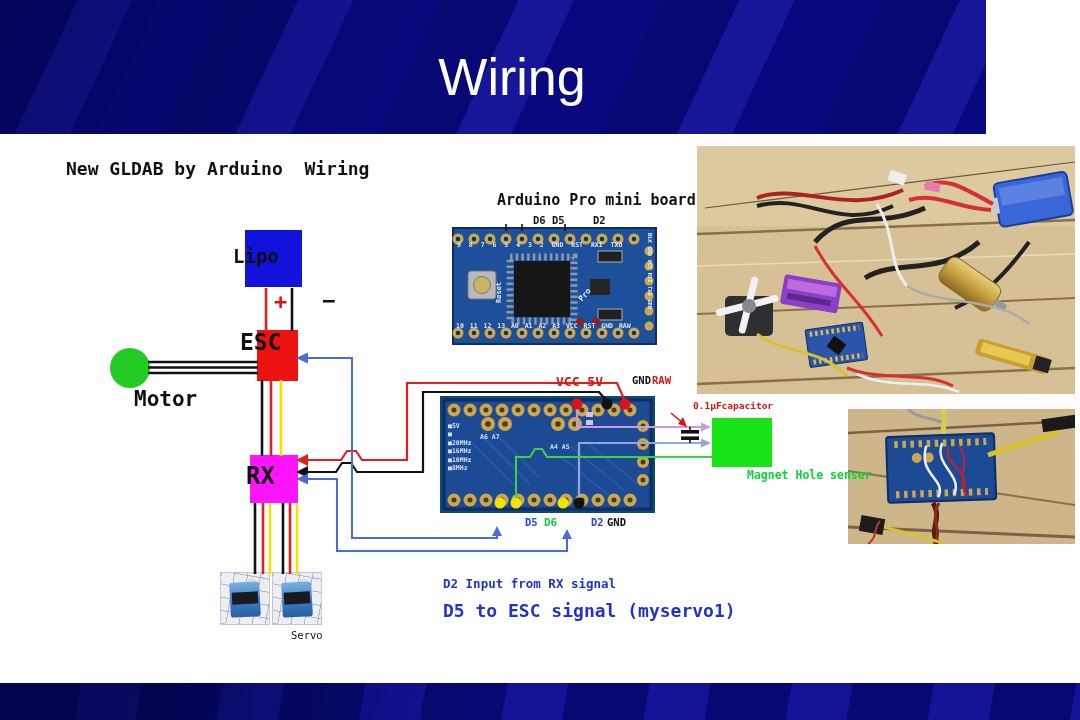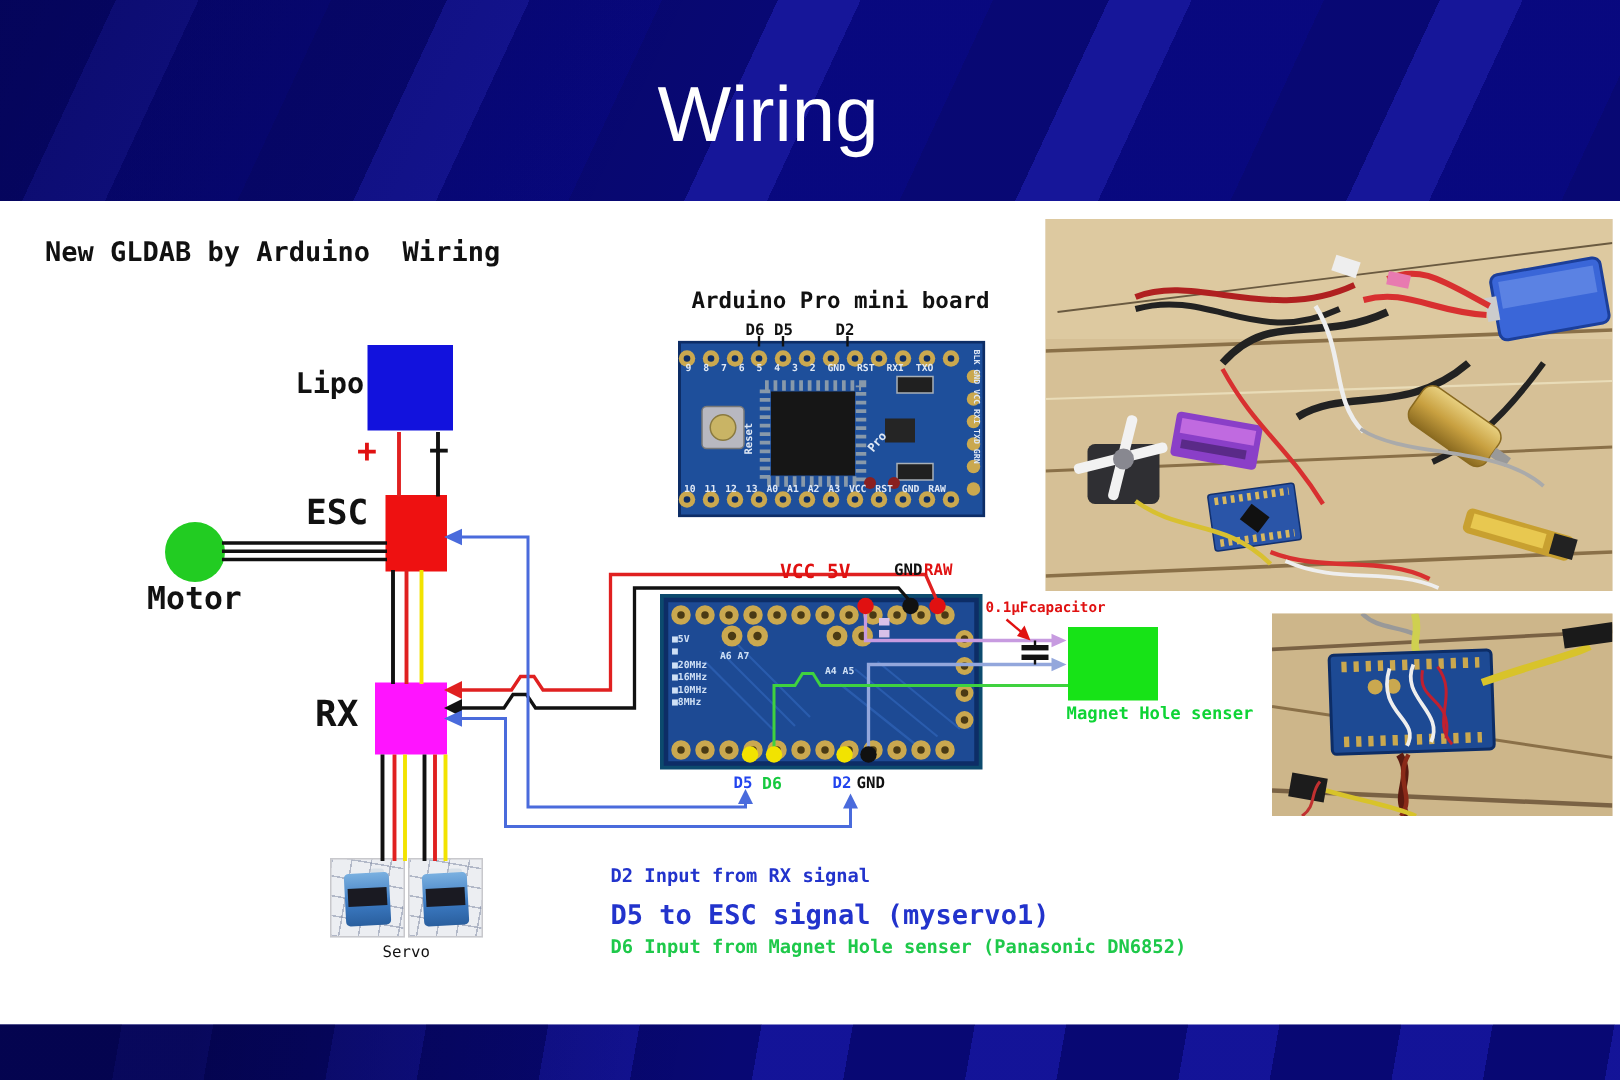--- a/index.html
+++ b/index.html
@@ -1,30 +1,30 @@
 <!DOCTYPE html>
 <html><head>
 <meta charset="utf-8">
 <style>
   html,body{margin:0;padding:0;background:#777;}
   .slide{position:relative;width:1080px;height:720px;background:#ffffff;overflow:hidden;
          font-family:"DejaVu Sans Mono",monospace;}
   
-  .hdr{position:absolute;left:0;top:0;width:1080px;height:134px;background-color:#0a0a94;
+  .hdr{position:absolute;left:0;top:0;width:986px;height:134px;background-color:#0a0a94;
        background-image:
          linear-gradient(115deg, rgba(2,2,70,.55) 0%, rgba(2,2,70,0) 45%),
          repeating-linear-gradient(115deg, rgba(0,0,0,.22) 0 70px, rgba(255,255,255,.05) 70px 120px, rgba(0,0,30,.18) 120px 200px);}
   .ftr{position:absolute;left:0;top:683px;width:1080px;height:37px;background-color:#0a0a94;
        background-image:
          linear-gradient(100deg, rgba(2,2,60,.65) 0 12%, rgba(2,2,60,0) 45%),
          repeating-linear-gradient(100deg, rgba(0,0,0,.22) 0 80px, rgba(255,255,255,.04) 80px 140px);}
   .title{position:absolute;top:51px;left:512px;transform:translateX(-50%);color:#ffffff;
          font-family:"Liberation Sans",sans-serif;font-size:52px;line-height:1.0;}
   
-  .lbl{position:absolute;line-height:1;white-space:pre;color:#111;font-weight:bold;}
+  .lbl{position:absolute;line-height:1;white-space:pre;color:#111;font-weight:bold;margin-left:36px;}
   .red{color:#e01111}.blue{color:#2244ee}.grn{color:#16c93f}
   .noteblue{color:#2233cc}.notegrn{color:#1ec94a}
   
   .blk{position:absolute;}
   #lipo-block{left:245px;top:230px;width:57px;height:57px;background:#1212dd;}
   #esc-block{left:257px;top:330px;width:41px;height:51px;background:#ee1111;}
   #rx-block{left:250px;top:455px;width:48px;height:48px;background:#ff14ff;}
   #sensor-block{left:712px;top:418px;width:60px;height:49px;background:#17e317;}
   #motor-circle{left:110px;top:348px;width:40px;height:40px;border-radius:50%;background:#22cc22;}
   
@@ -454,15 +454,14 @@
   <div class="lbl ztext blue" style="left:489px;top:517px;font-size:10.5px;">D5</div>
   <div class="lbl ztext grn" style="left:508px;top:517px;font-size:11px;">D6</div>
   <div class="lbl ztext blue" style="left:555px;top:517px;font-size:10.5px;">D2</div>
   <div class="lbl ztext" style="left:571px;top:517px;font-size:10.5px;">GND</div>
 
   <div class="lbl ztext red" style="left:657px;top:401px;font-size:9.5px;">0.1μFcapacitor</div>
   <div class="lbl ztext" style="left:711px;top:470px;font-size:11.5px;color:#0ed435;">Magnet Hole senser</div>
 
   <div class="lbl ztext noteblue" style="left:407px;top:578px;font-size:12.5px;text-align:center;">D2 Input from RX signal</div>
   <div class="lbl ztext noteblue" style="left:407px;top:602px;font-size:18px;text-align:right;">D5 to ESC signal (myservo1)</div>
-  <div class="lbl ztext notegrn" style="left:407px;top:625px;font-size:12.5px;">D6 Input from Magnet Hole senser (Panasonic DN6852)</div>
 
 </div>
 
 </body></html>

